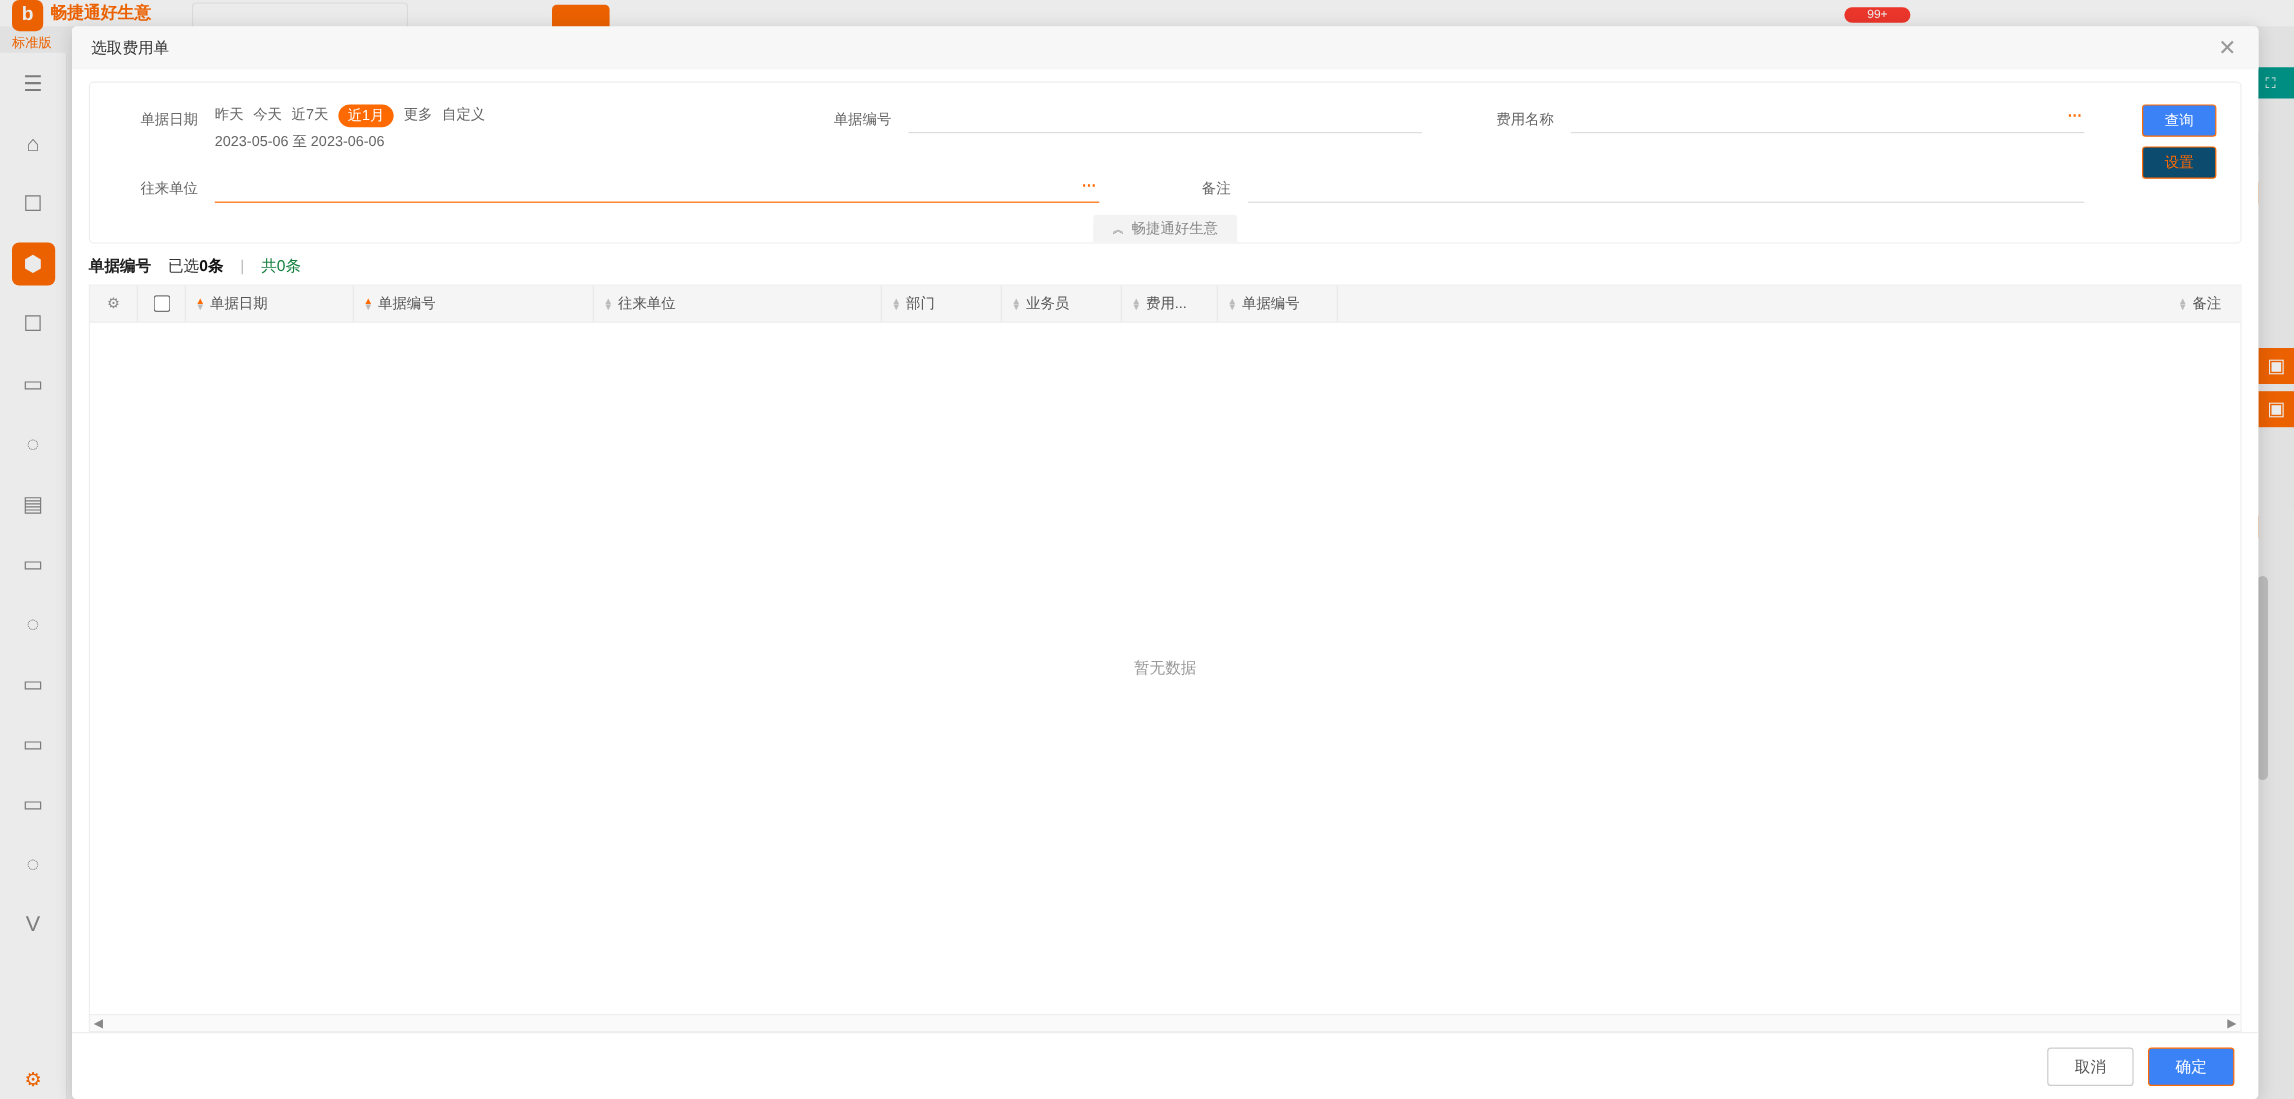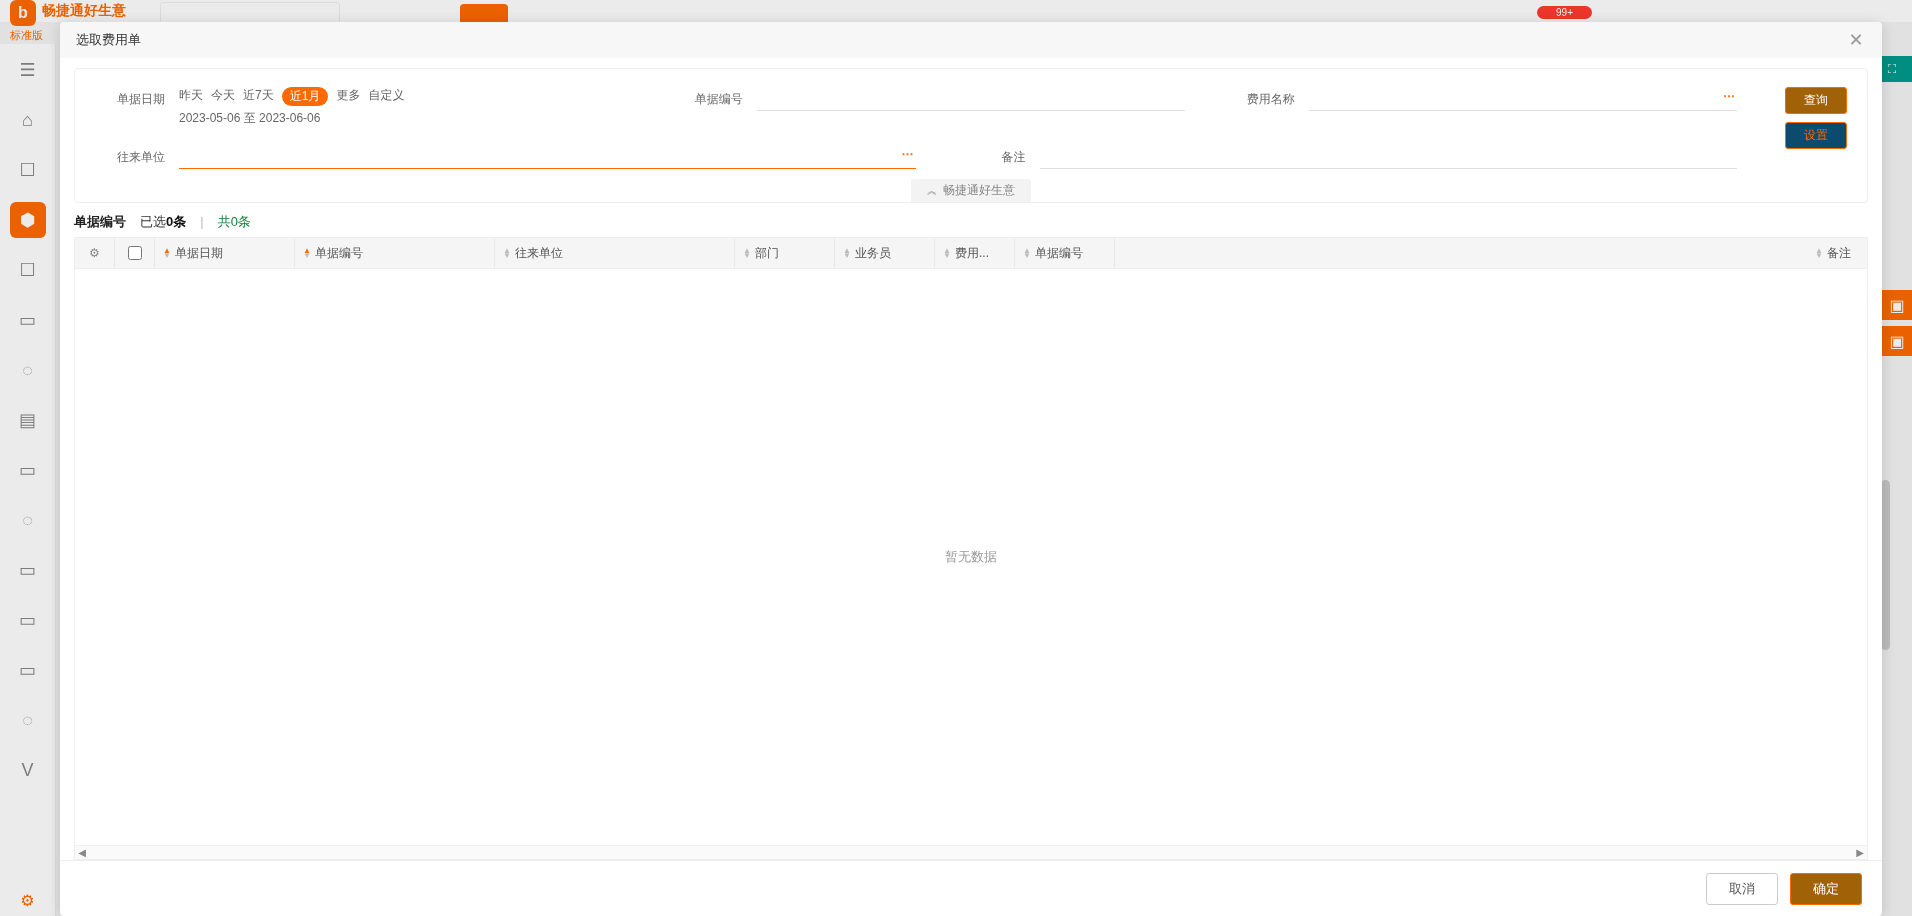--- a/index.html
+++ b/index.html
@@ -56,21 +56,21 @@
   .preset { color: #666; cursor: pointer; font-size: 12px; }
   .preset.active { background: #ff6a00; color: #fff; padding: 1px 8px; border-radius: 10px; }
   .date-range-text { color: #666; font-size: 12px; margin-top: 4px; }
   .underline-input { border: none; border-bottom: 1px solid #ddd; width: 100%; height: 24px; outline: none; font-size: 12px; }
   .underline-input.focused { border-bottom-color: #ff6a00; }
   .input-wrap { position: relative; }
   .input-dots { position: absolute; right: 0; top: 2px; color: #ff6a00; letter-spacing: 2px; cursor: pointer; font-weight: bold; }
 
   .filter-actions { position: absolute; right: 20px; top: 18px; display: flex; flex-direction: column; gap: 8px; }
   .btn { display: inline-flex; align-items: center; justify-content: center; border-radius: 3px; padding: 4px 18px; font-size: 12px; cursor: pointer; user-select: none; }
-  .btn-primary { background: #a16207; color: #fff; border: 1px solid #ff6a00; }
+  .btn-primary { background: #3b82f6; color: #fff; border: 1px solid #ff6a00; }
   .btn-outline-primary { background: #0c4a6e; color: #ff6a00; border: 1px solid #ff6a00; }
   .btn-default { background: #fff; color: #555; border: 1px solid #ccc; }
 
   .collapse-bar { margin: 10px auto 0 auto; width: 120px; background: #f3f3f3; color: #888; font-size: 12px; text-align: center; padding: 3px 0; border-radius: 3px 3px 0 0; cursor: pointer; display:flex; align-items:center; justify-content:center; gap:6px; }
   .collapse-bar .chev { font-size: 10px; }
 
   .list-meta { margin-top: 10px; display: flex; align-items: baseline; gap: 14px; font-size: 13px; }
   .list-meta .title { font-weight: 600; color: #222; }
   .list-meta .count { color: #333; }
   .list-meta .count b { color: #111; }

